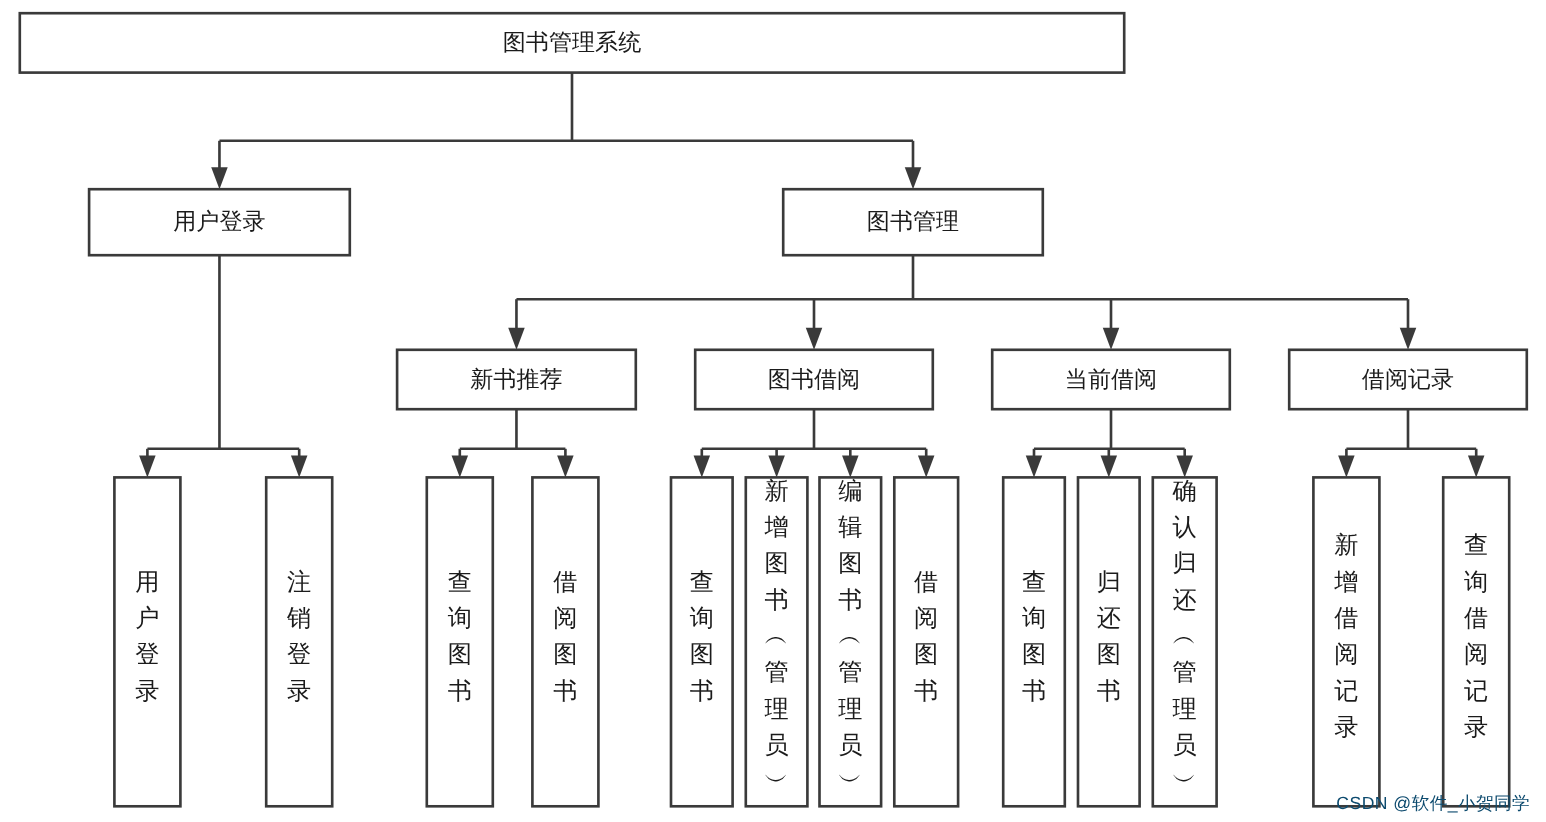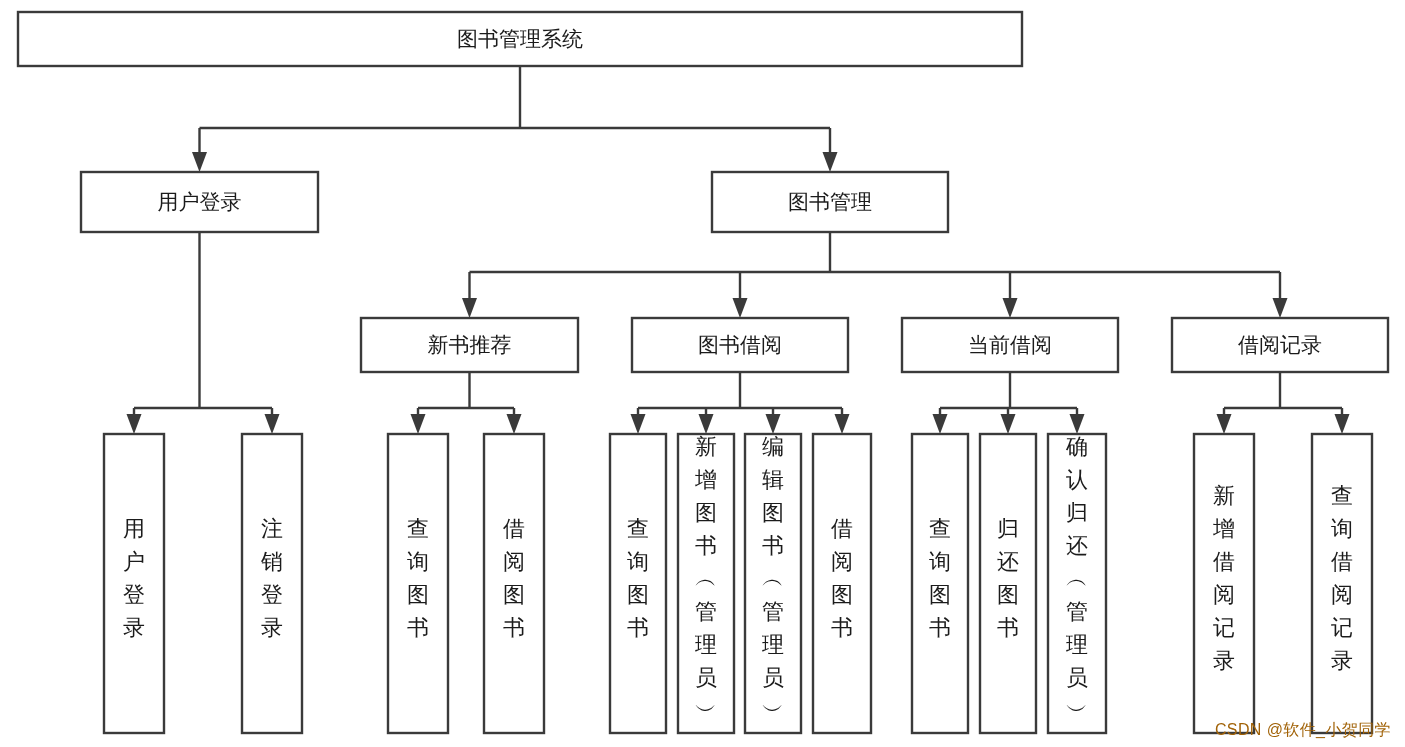--- a/index.html
+++ b/index.html
@@ -56,21 +56,21 @@
     font-family: "Liberation Sans", "DejaVu Sans", sans-serif;
     font-size: 22px;
     text-anchor: middle;
   }
   .watermark {
     position: absolute;
     right: 14px;
     bottom: 6px;
     font-family: "Liberation Sans", "DejaVu Sans", sans-serif;
     font-size: 16px;
-    color: #a16207;
+    color: #0c4a6e;
     white-space: nowrap;
     letter-spacing: 0.4px;
     user-select: none;
   }
 </style>
 </head>
 <body>
 
 <div id="diagram-root">
 

